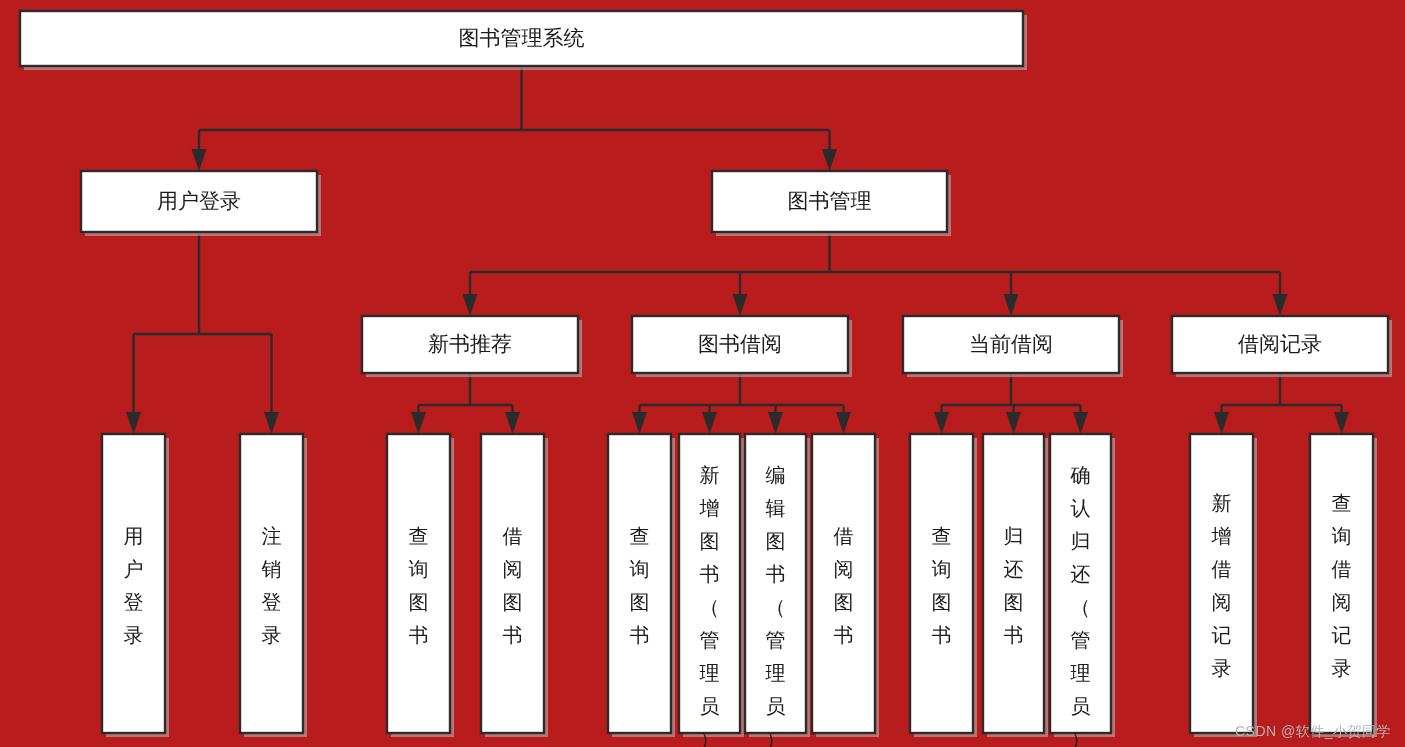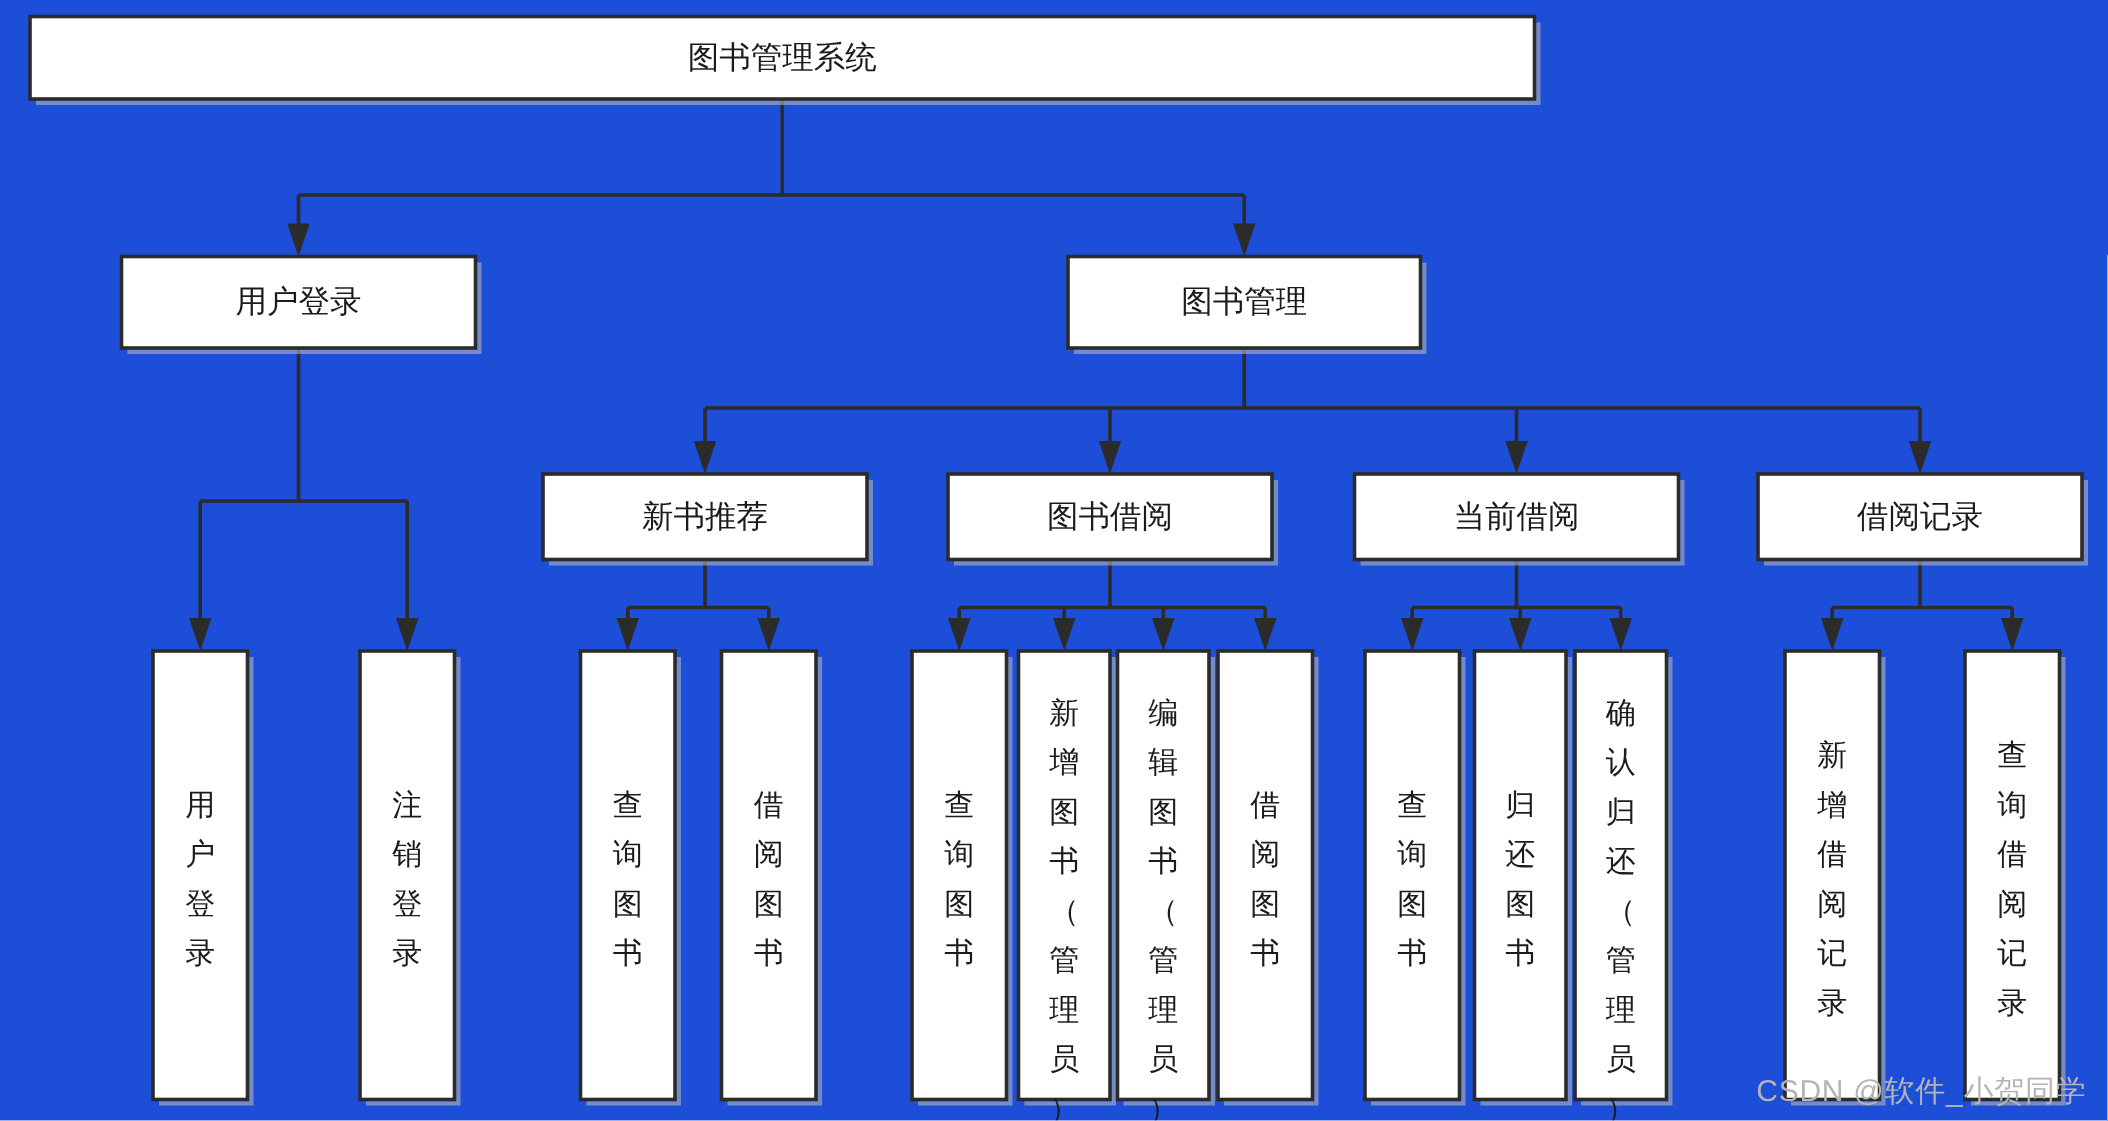--- a/index.html
+++ b/index.html
@@ -8,21 +8,21 @@
     padding: 0;
     background: #ffffff;
   }
   body {
     font-family: "Liberation Sans", "DejaVu Sans", sans-serif;
   }
   #canvas {
     position: relative;
     width: 1405px;
     height: 747px;
-    background: #1d4ed8;
+    background: #b91c1c;
     overflow: hidden;
   }
   svg.diagram {
     position: absolute;
     left: 0;
     top: 0;
     width: 1405px;
     height: 747px;
     display: block;
   }
@@ -57,21 +57,21 @@
     font-family: "Liberation Sans", "DejaVu Sans", sans-serif;
     font-size: 20px;
     fill: #1b1b1b;
     text-anchor: middle;
   }
   .watermark {
     position: absolute;
     right: 14px;
     bottom: 6px;
     font-family: "Liberation Sans", "DejaVu Sans", sans-serif;
-    font-size: 20px;
+    font-size: 14px;
     color: #b4b4b4;
     letter-spacing: 0.5px;
     white-space: nowrap;
     user-select: none;
   }
 </style>
 </head>
 <body>
 
 <div id="canvas">

